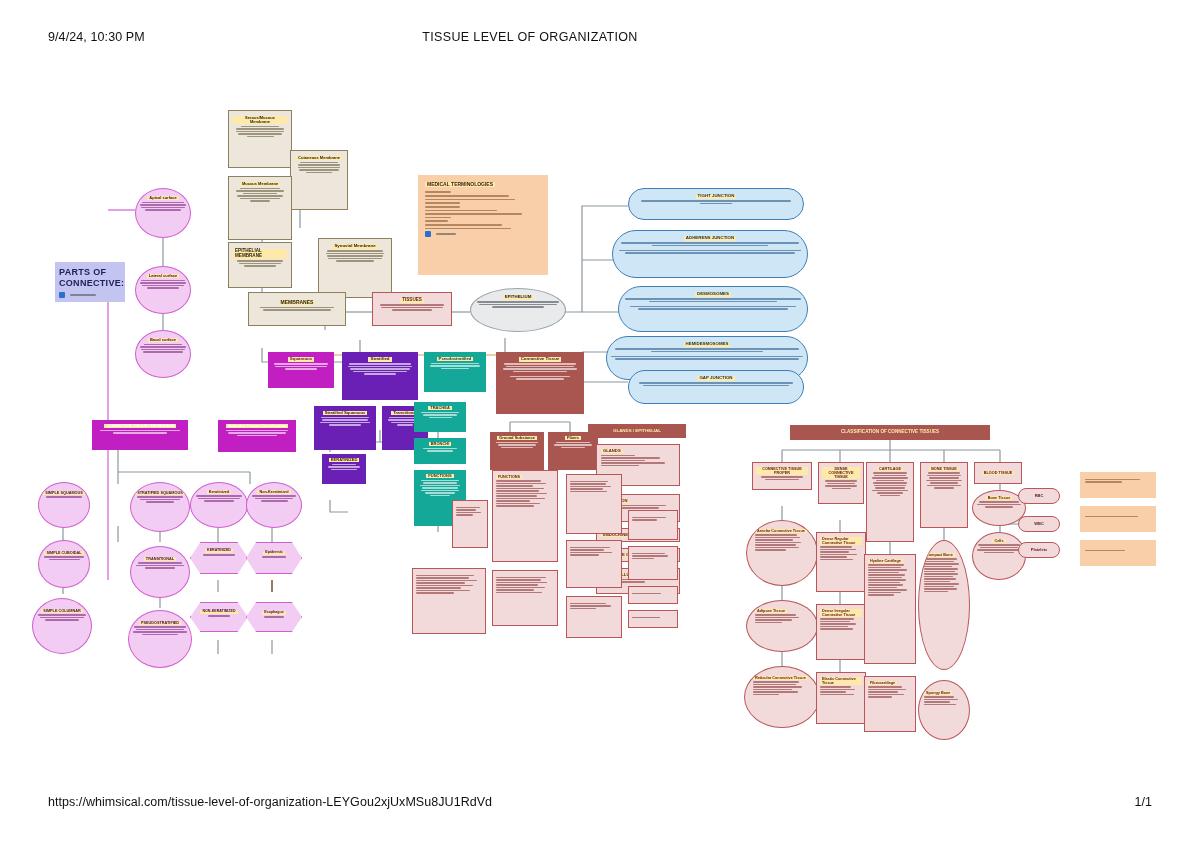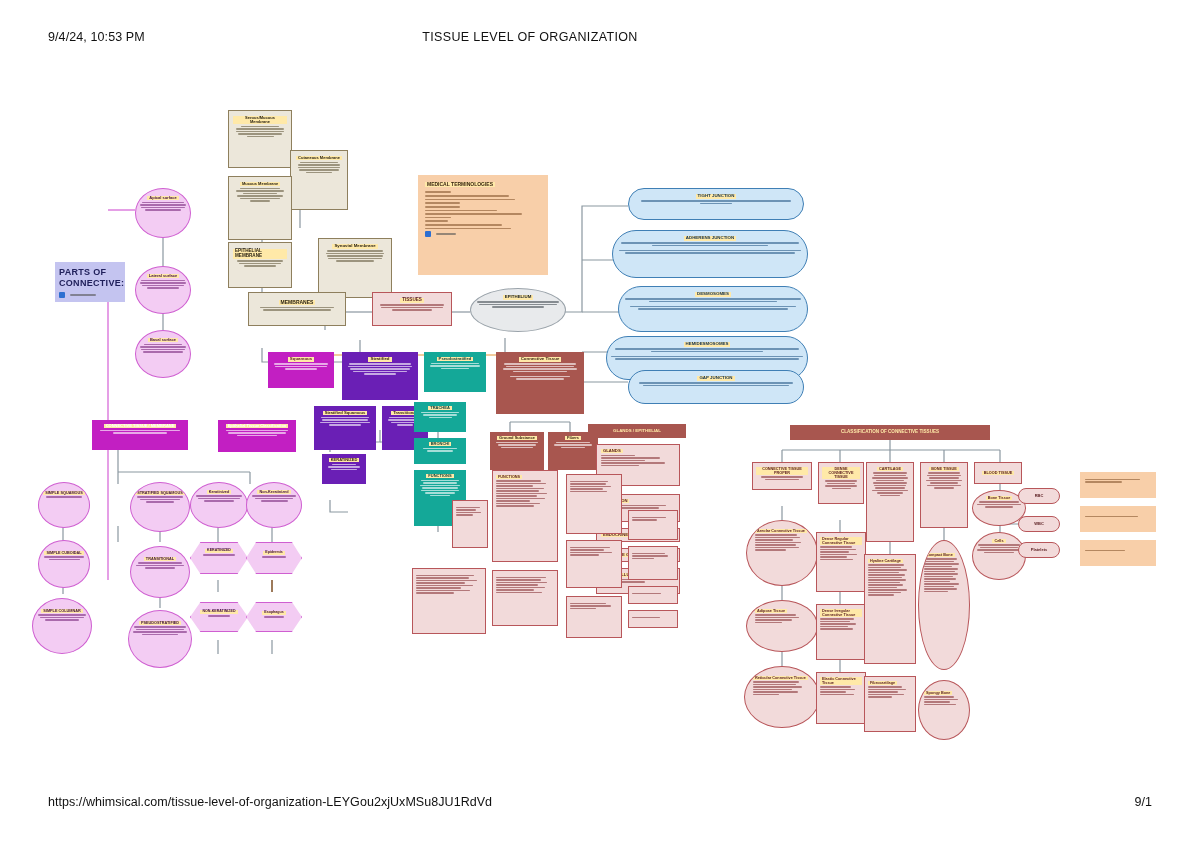--- a/index.html
+++ b/index.html
@@ -85,24 +85,24 @@
   .mk{width:6px;height:6px;background:#2d6fd1;border-radius:1px;display:inline-block;
       vertical-align:-1px;margin-right:3px;}
   .mkrow{display:flex;align-items:center;gap:2px;margin-top:2px;}
   .mkline{height:2px;width:26px;background:#555;opacity:.6;border-radius:1px;}
 
   .big-lbl{font-size:13px;font-weight:bold;letter-spacing:.3px;line-height:1.18;}
 </style>
 </head>
 <body>
 
-<div class="print-date">9/4/24, 10:53 PM</div>
+<div class="print-date">9/4/24, 10:30 PM</div>
 <div class="print-title">TISSUE LEVEL OF ORGANIZATION</div>
 <div class="print-url">https://whimsical.com/tissue-level-of-organization-LEYGou2xjUxMSu8JU1RdVd</div>
-<div class="print-page">9/1</div>
+<div class="print-page">1/1</div>
 
 <div id="canvas">
 
   <svg id="wires" viewBox="0 0 1200 700">
     <g fill="none" stroke="#8a97a0" stroke-width="1.2">
 
       <path d="M108 205 L108 500" stroke="#d45fd6"></path>
       <path d="M108 130 L135 130" stroke="#d45fd6"></path>
       <path d="M108 205 L108 205" stroke="#d45fd6"></path>
       <path d="M163 158 L163 186"></path>

